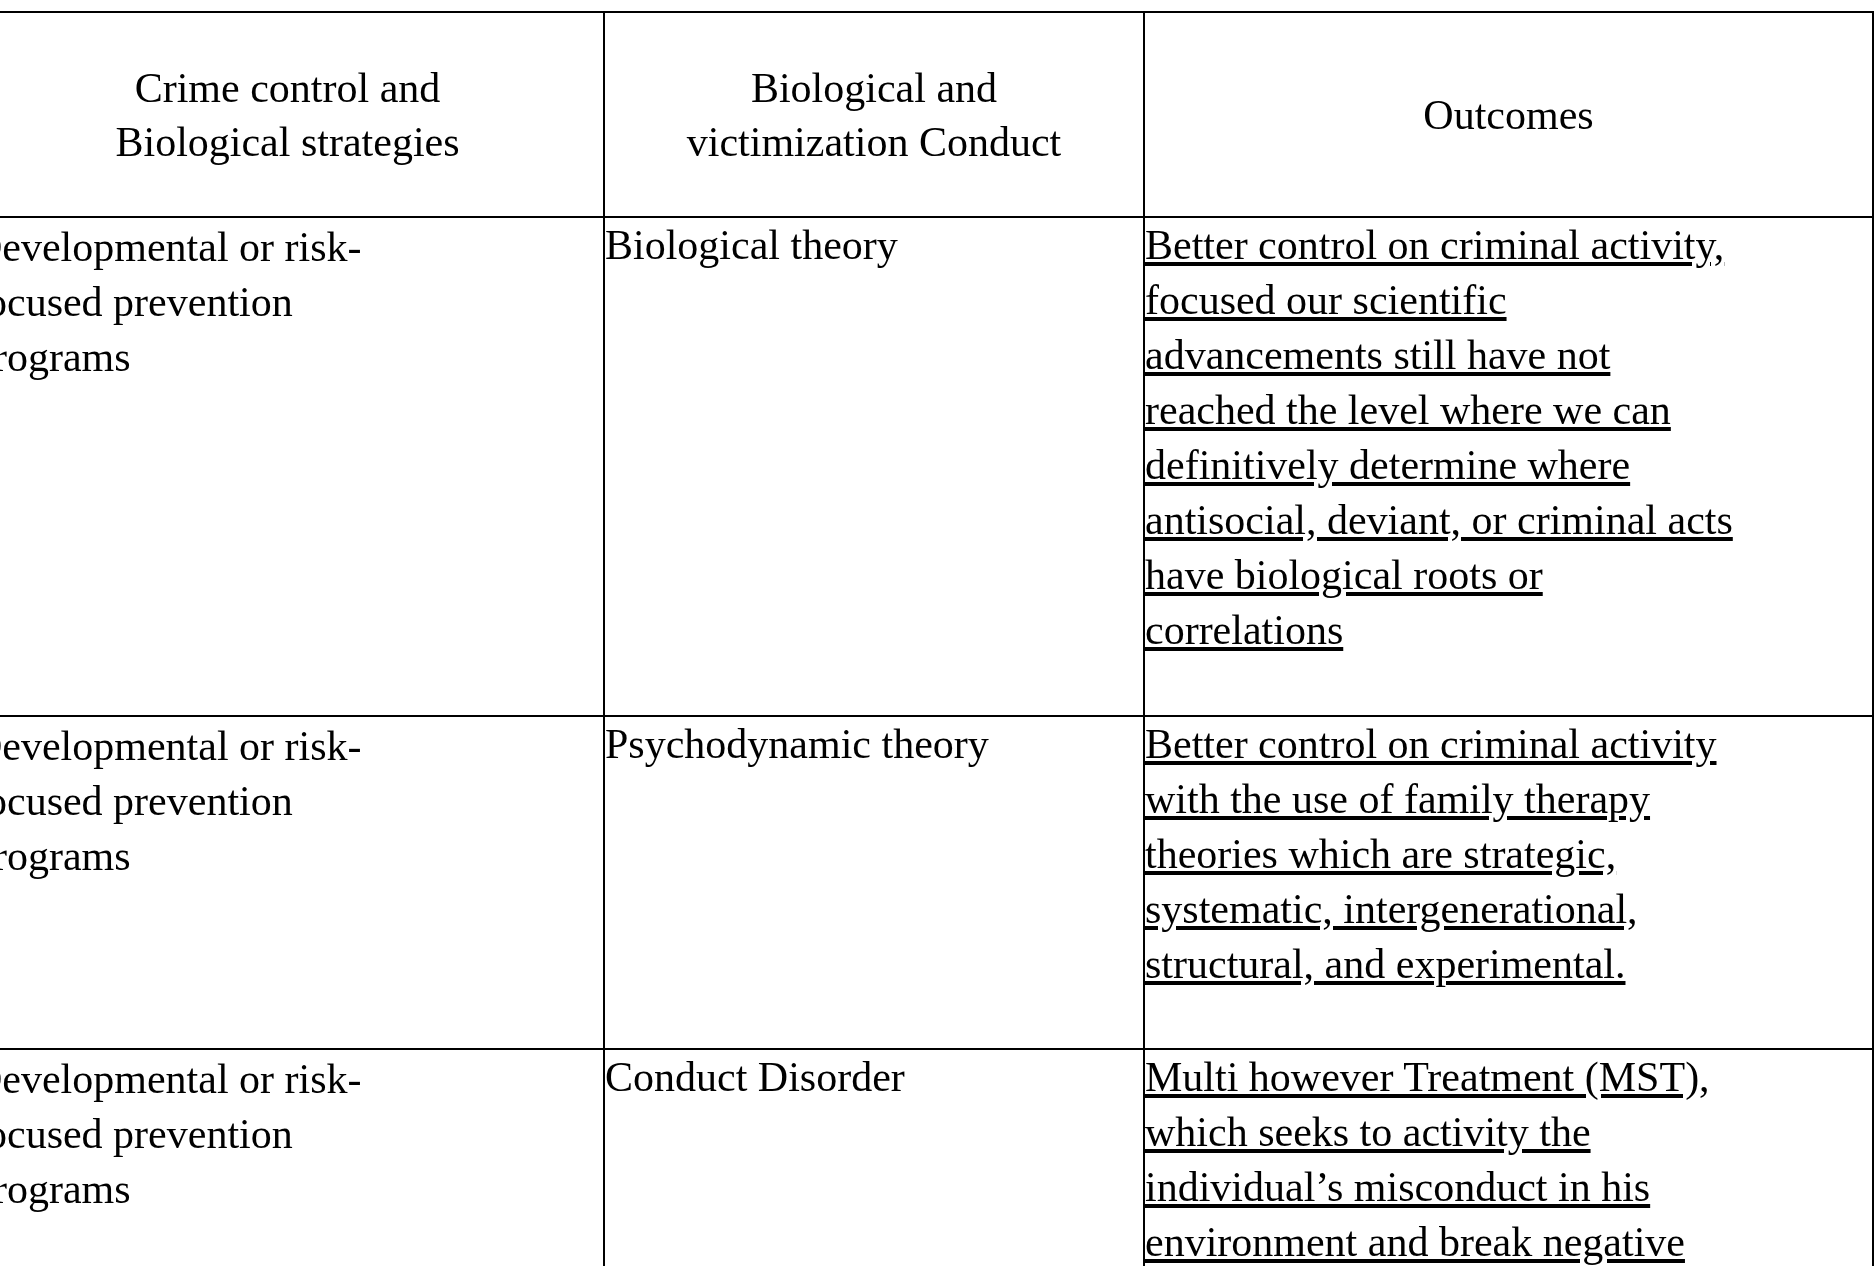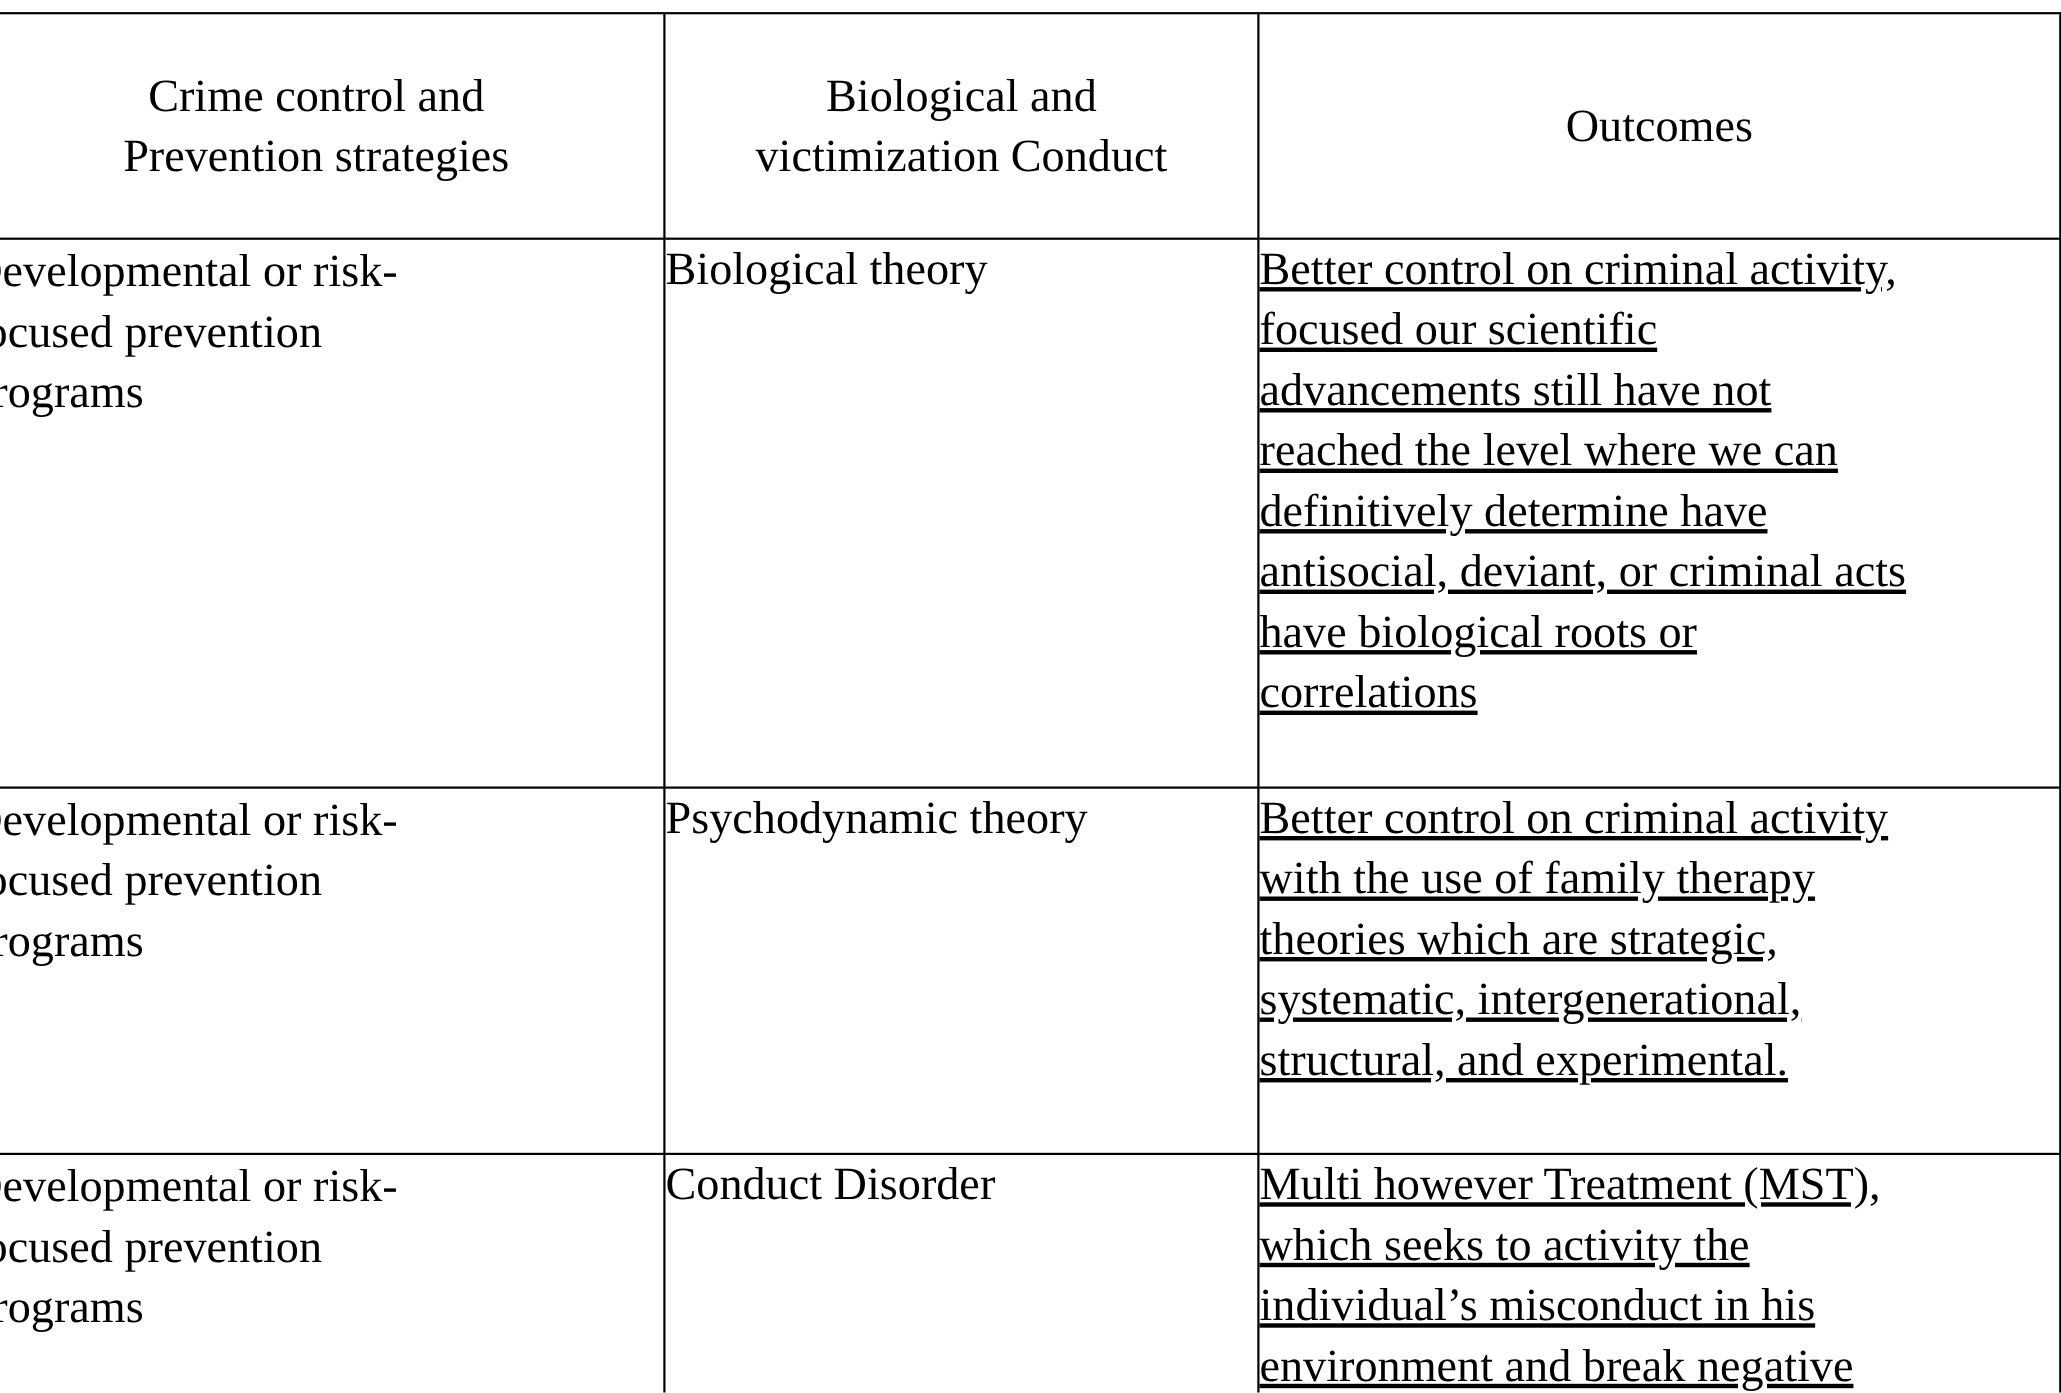--- a/index.html
+++ b/index.html
@@ -69,21 +69,21 @@
   <colgroup>
     <col class="c1">
     <col class="c2">
     <col class="c3">
   </colgroup>
   <tbody>
       <tr class="header-row">
     <th>
       <span class="hdr-text">
         <span>Crime control and</span><br>
-        <span>Prevention strategies</span>
+        <span>Biological strategies</span>
       </span>
     </th>
     <th>
       <span class="hdr-text">
         <span>Biological and</span><br>
         <span>victimization Conduct</span>
       </span>
     </th>
     <th>
       <span class="hdr-text">Outcomes</span>
@@ -100,21 +100,21 @@
       </div>
     </td>
     <td class="cell-theory">
       <span>Biological theory</span>
     </td>
     <td class="cell-outcome">
       <span>Better control on  criminal activity,</span><br>
       <span>focused our scientific</span><br>
       <span>advancements still have not</span><br>
       <span>reached the level where we can</span><br>
-      <span>definitively determine have</span><br>
+      <span>definitively determine where</span><br>
       <span>antisocial, deviant, or criminal acts</span><br>
       <span>have biological roots or</span><br>
       <span>correlations</span>
     </td>
   </tr>
 
   <tr class="row-2">
     <td class="cell-strategy">
       <div class="list-item">
         

